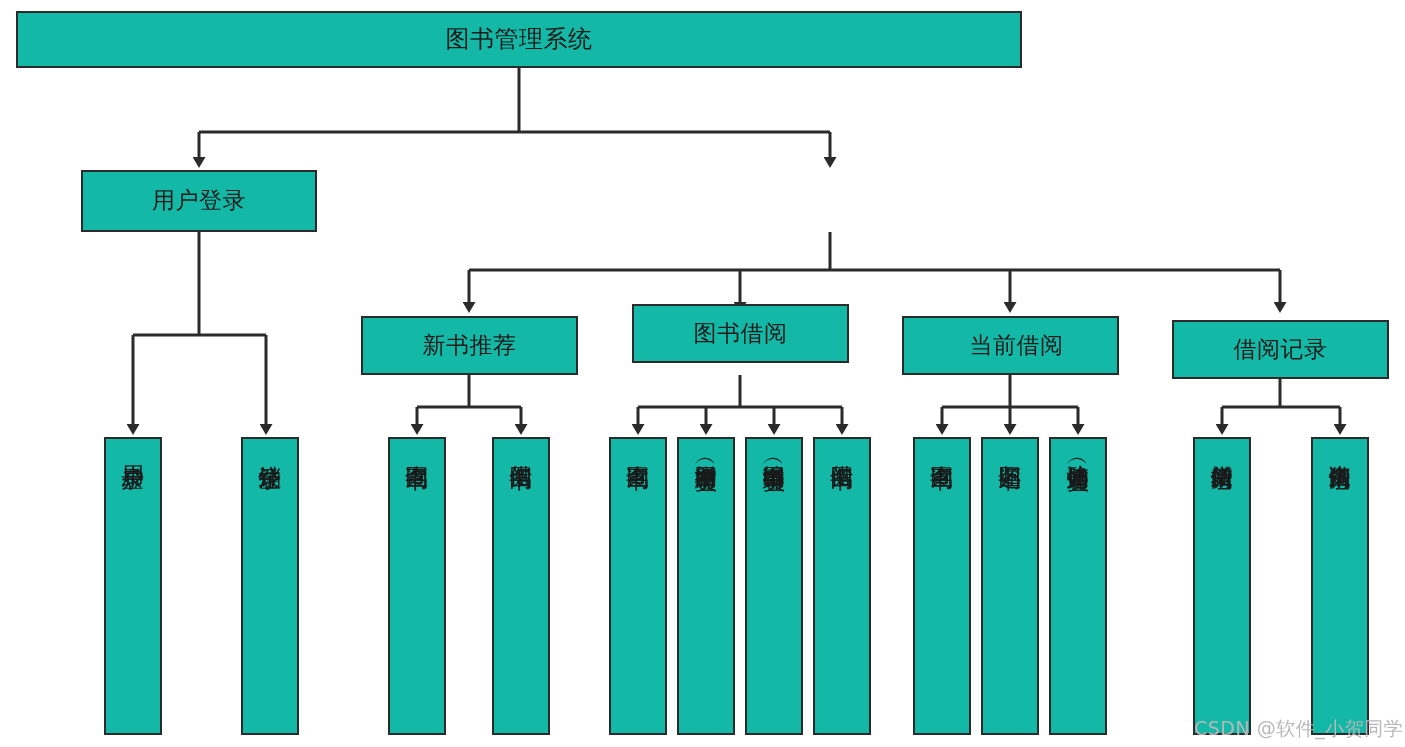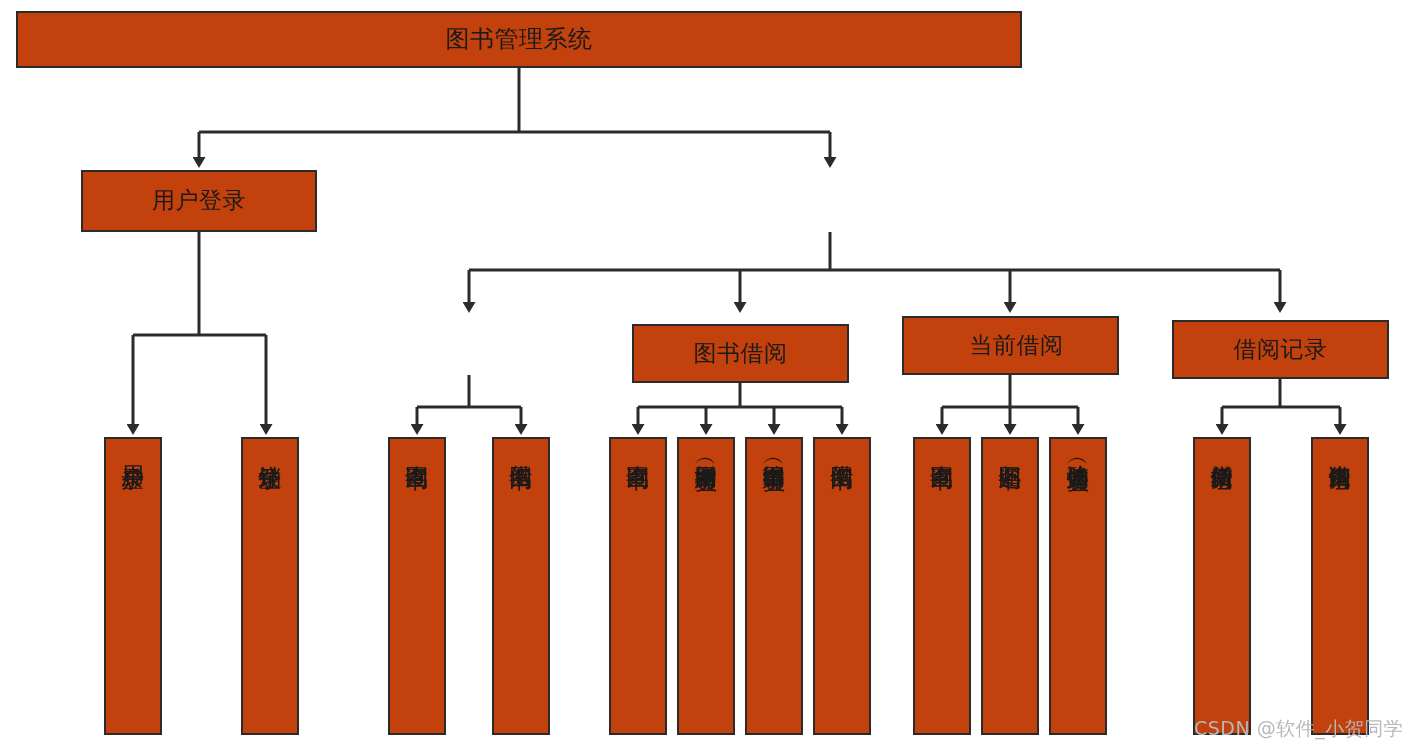--- a/index.html
+++ b/index.html
@@ -22,21 +22,21 @@
     position: absolute;
     left: 0;
     top: 0;
     width: 1405px;
     height: 747px;
   }
   .node {
     position: absolute;
     box-sizing: border-box;
     border: 2.5px solid #2b2b2b;
-    background: #c2410c;
+    background: #14b8a6;
     display: flex;
     align-items: center;
     justify-content: center;
     color: #1a1a1a;
   }
   .node-h {
     
     font-size: 23px;
     letter-spacing: 0.5px;
     line-height: 1.1;
@@ -130,21 +130,24 @@
   </svg>
 
   <div class="node node-h node-root" style="left:16px; top:11px; width:1006px; height:57px;">
     <span>图书管理系统</span>
   </div>
 
   <div class="node node-h" style="left:81px; top:170px; width:236px; height:62px;">
     <span>用户登录</span>
   </div>
 
-  <div class="node node-h" style="left:632px; top:324px; width:217px; height:59px;">
+  <div class="node node-h" style="left:361px; top:316px; width:217px; height:59px;">
+    <span>新书推荐</span>
+  </div>
+  <div class="node node-h" style="left:632px; top:304px; width:217px; height:59px;">
     <span>图书借阅</span>
   </div>
   <div class="node node-h" style="left:902px; top:316px; width:217px; height:59px;padding-left:12px;">
     <span>当前借阅</span>
   </div>
   <div class="node node-h" style="left:1172px; top:320px; width:217px; height:59px;">
     <span>借阅记录</span>
   </div>
 
   <div class="node node-v" style="left:104px; top:437px; width:58px; height:298px;">

